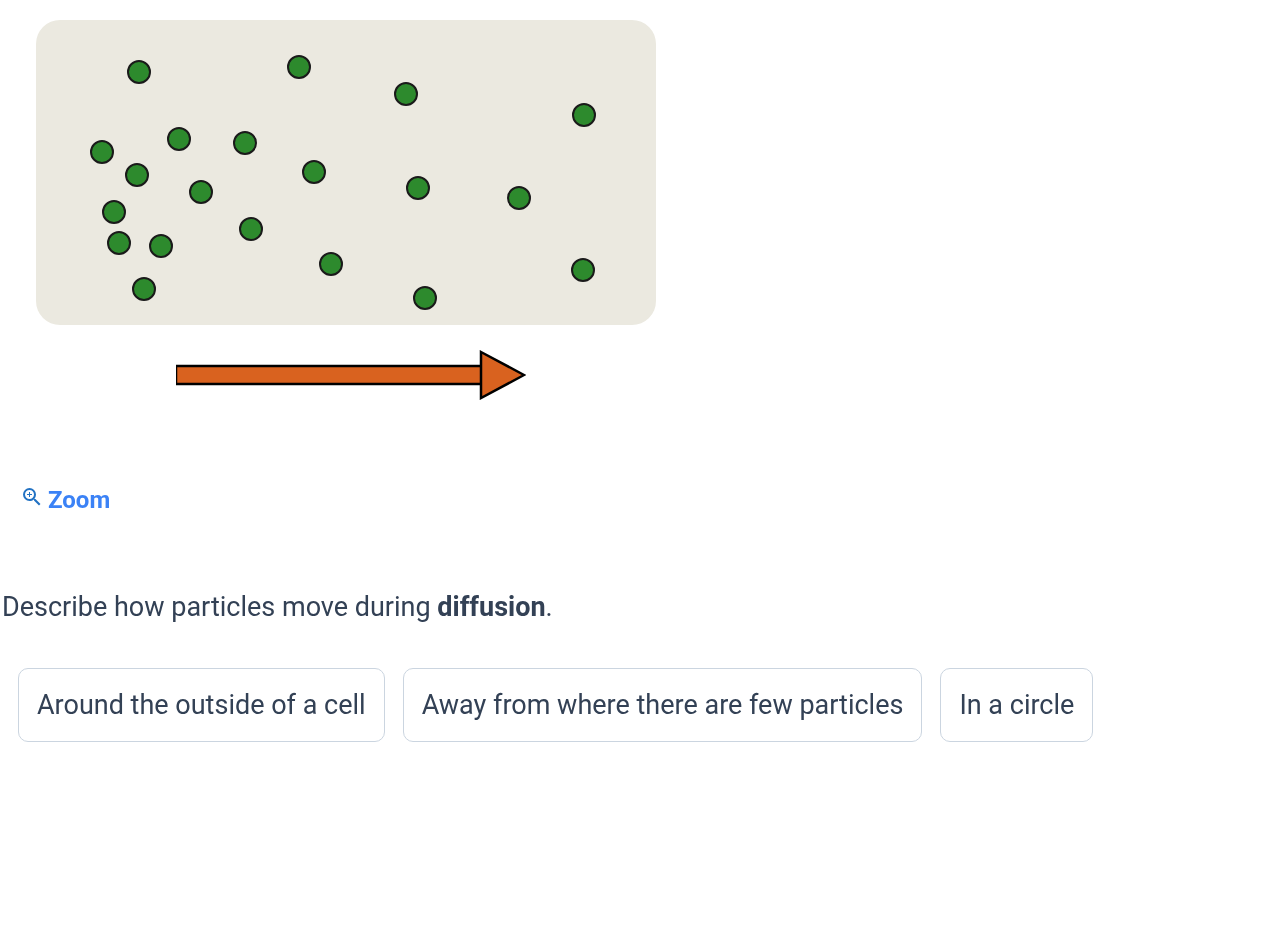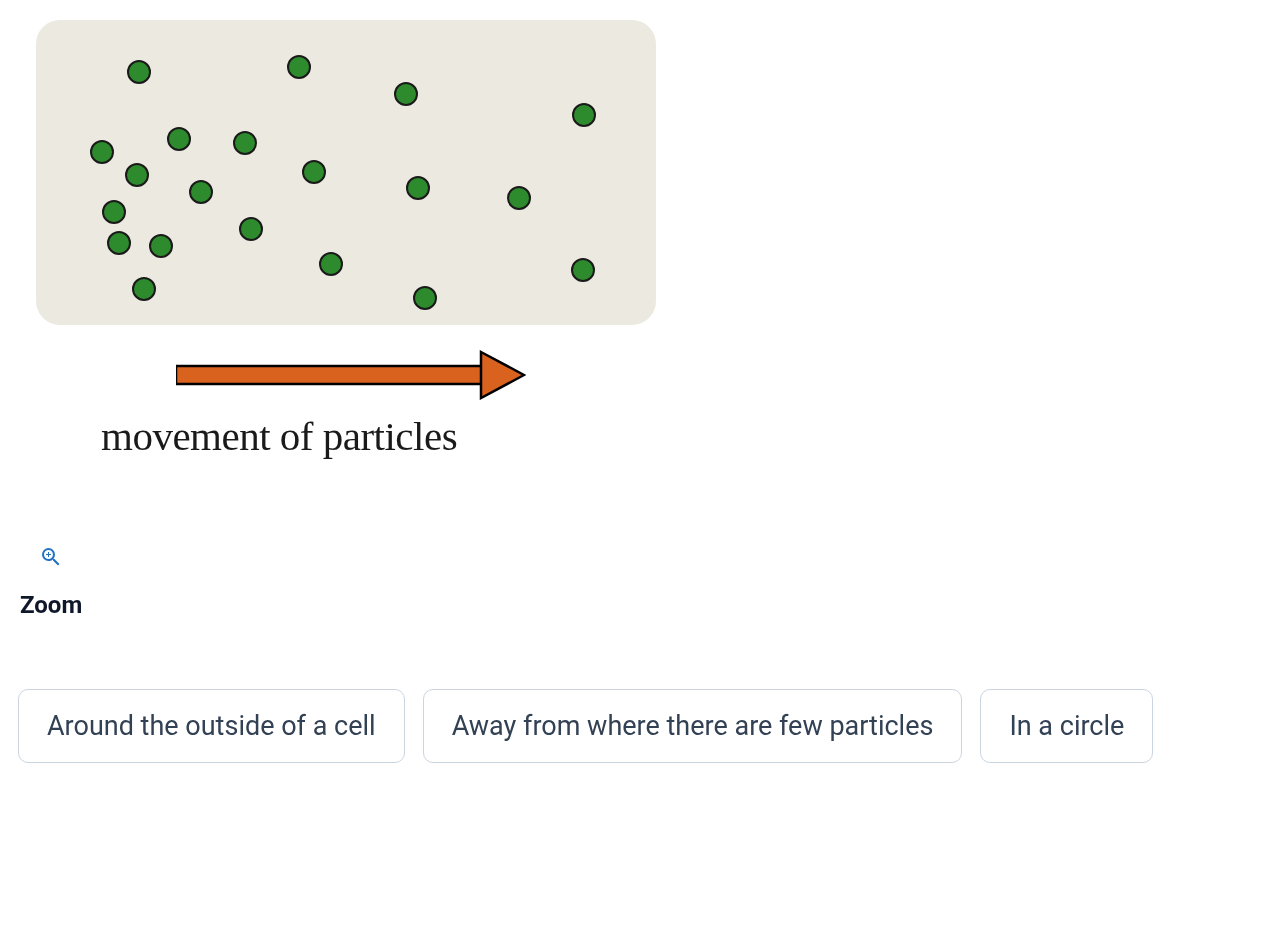--- a/index.html
+++ b/index.html
@@ -44,29 +44,28 @@
       margin-left: 65px;
       font-size: 41px;
       color: #1a1a1a;
       font-weight: 400;
       font-family: Georgia, 'Times New Roman', serif;
       letter-spacing: -0.5px;
     }
     .zoom-link {
       display: inline-flex;
       align-items: center;
-      gap: 16px;
+      gap: 4px;
       margin-left: 20px;
       margin-top: 65px;
-      color: #0f172a;
+      color: #3b82f6;
       font-weight: 700;
       font-size: 24px;
       cursor: pointer;
       text-decoration: none;
-      flex-direction: column;
     }
     .zoom-icon {
       width: 24px;
       height: 24px;
       flex-shrink: 0;
     }
     .question-block {
       margin-top: 70px;
       margin-left: 2px;
     }
@@ -82,21 +81,21 @@
     .answer-options {
       margin-top: 38px;
       margin-left: 18px;
       display: flex;
       flex-wrap: wrap;
       gap: 18px;
     }
     .answer-option {
       border: 1.5px solid #cbd5e0;
       border-radius: 10px;
-      padding: 20px 28px;
+      padding: 20px 18px;
       font-size: 27px;
       color: #334155;
       cursor: pointer;
       background: #ffffff;
       font-family: inherit;
       white-space: nowrap;
     }
   </style>
 </head>
 <body>
@@ -125,35 +124,37 @@
       <div class="particle" style="left: 96px; top: 257px;"></div>
       <div class="particle" style="left: 377px; top: 266px;"></div>
       <div class="particle" style="left: 535px; top: 238px;"></div>
     </div>
   <div class="arrow-row">
     <svg class="arrow-svg" width="350" height="50" viewBox="0 0 350 50">
       <rect x="0" y="16" width="310" height="18" fill="#d9621f" stroke="#000000" stroke-width="2.5"></rect>
       <polygon points="305,2 348,25 305,48" fill="#d9621f" stroke="#000000" stroke-width="2.5"></polygon>
     </svg>
   </div>
-  <div class="diagram-label">movement of particles</div>
 </div>
 
 <a class="zoom-link">
   <span>
     <svg class="zoom-icon" viewBox="0 0 24 24" fill="#2272c3">
       <path d="M15.5 14h-.79l-.28-.27A6.471 6.471 0 0 0 16 9.5 6.5 6.5 0 1 0 9.5 16c1.61 0 3.09-.59 4.23-1.57l.27.28v.79l5 4.99L20.49 19l-4.99-5zm-6 0C7.01 14 5 11.99 5 9.5S7.01 5 9.5 5 14 7.01 14 9.5 11.99 14 9.5 14z"></path>
       <path d="M9 7h1v5H9z"></path>
       <path d="M7 9h5v1H7z"></path>
     </svg>
   </span>
   <span>Zoom</span>
 </a>
 
 <div class="question-block">
+  <p class="question-line">
+    <span>Describe how particles move during </span><strong>diffusion</strong><span>.</span>
+  </p>
 </div>
 
 <div class="answer-options" id="answer-options">
 <button class="answer-option">Around the outside of a cell</button>
     <button class="answer-option">Away from where there are few particles</button>
     <button class="answer-option">In a circle</button>
   </div>
 
 
 

